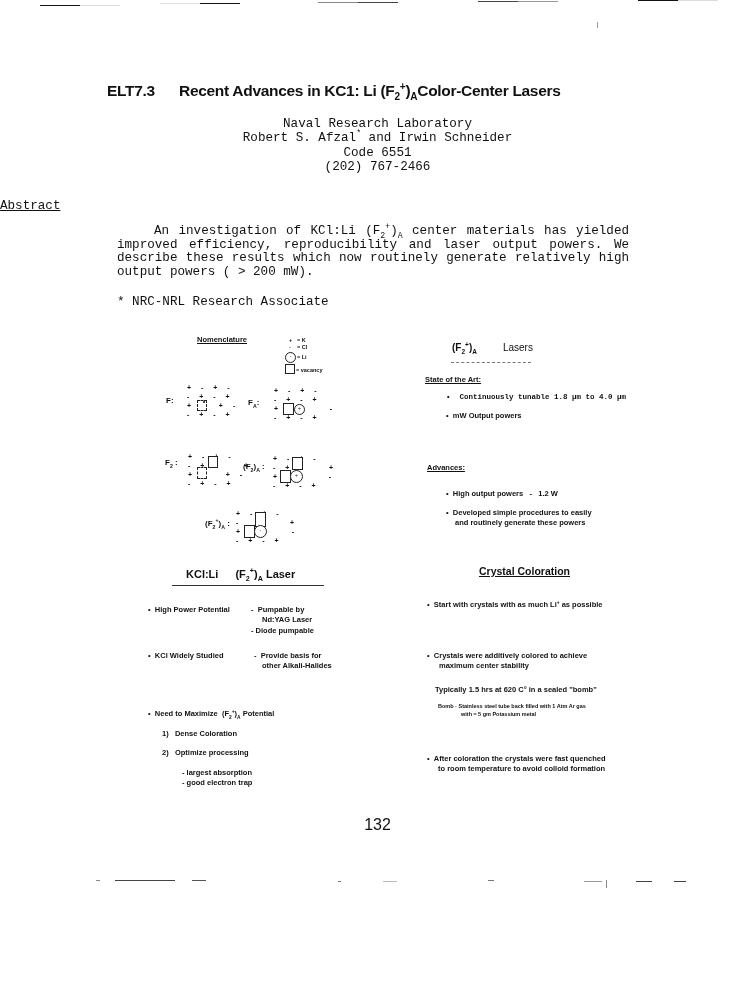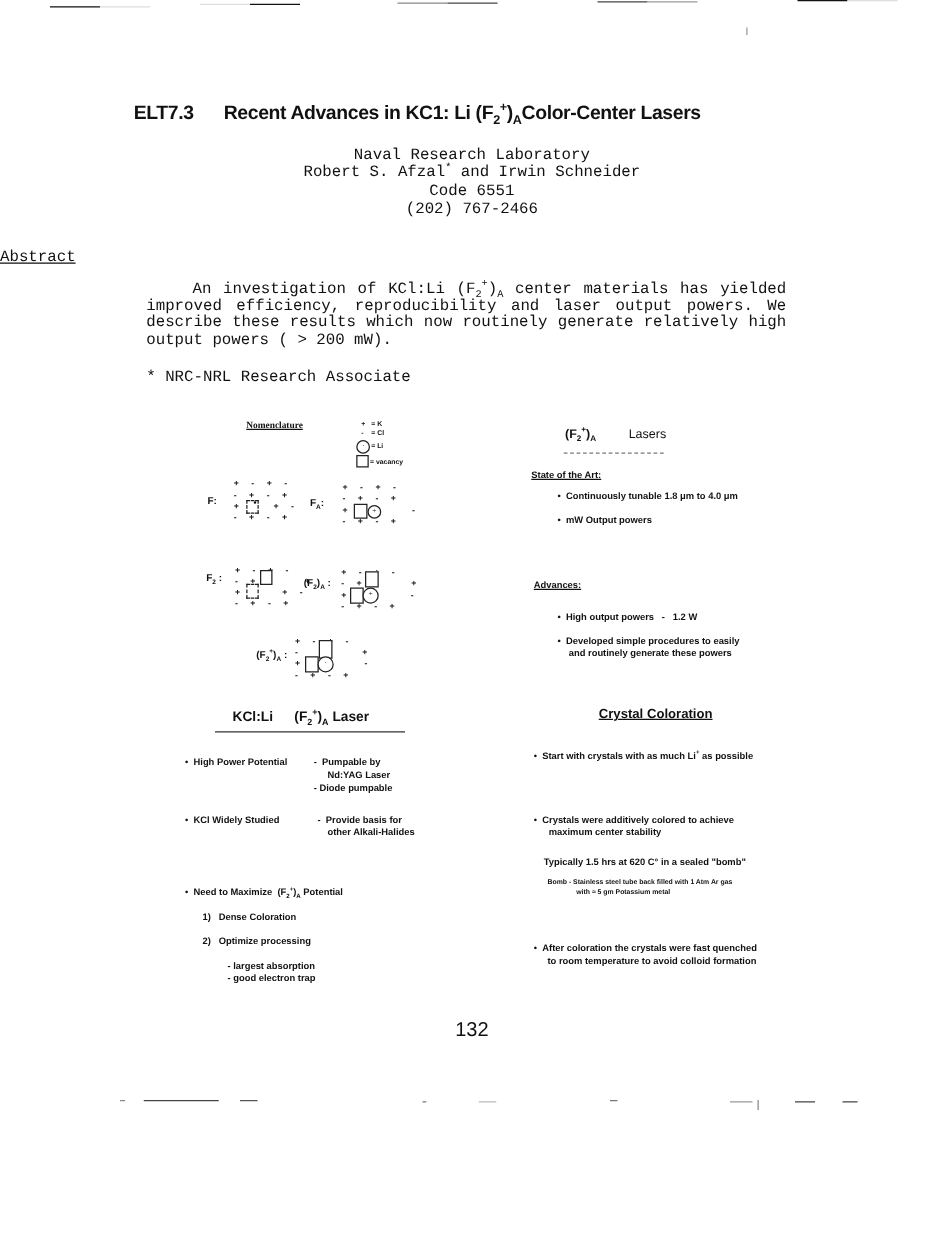--- a/index.html
+++ b/index.html
@@ -53,21 +53,21 @@
   <div><span>Robert S. Afzal</span><sup>*</sup><span> and Irwin Schneider</span></div>
   <div>Code 6551</div>
   <div>(202) 767-2466</div>
 </div>
 
 <div class="abs abstract-h mono">Abstract</div>
 <div class="abs abstract mono"><span class="indent"></span><span>An investigation of KCl:Li (F</span><sub>2</sub><sup>+</sup><span>)</span><sub>A</sub><span> center materials has yielded improved efficiency, reproducibility and laser output powers.  We describe these results which now routinely generate relatively high output powers ( &gt; 200 mW).</span></div>
 
 <div class="abs footnote mono"><span>*</span><span> NRC-NRL Research Associate</span></div>
 
-<div class="abs small sans u" style="left:197px;top:335px;font-family:Liberation Serif, serif;">Nomenclature</div>
+<div class="abs small sans u" style="left:197px;top:335px;">Nomenclature</div>
 
 <div class="abs tiny sans" style="left:289px;top:337px;line-height:7px;">
   <div><span style="display:inline-block;width:8px;">+</span><span>= K</span></div>
   <div><span style="display:inline-block;width:8px;">-</span><span>= Cl</span></div>
 </div>
 <div class="li" style="left:285px;top:352px;width:9px;height:9px;line-height:9px;">·</div>
 <div class="abs tiny sans" style="left:297px;top:354px;">= Li</div>
 <div class="vac" style="left:285px;top:364px;width:8px;height:8px;"></div>
 <div class="abs tiny sans" style="left:296px;top:367px;">= vacancy</div>
 
@@ -132,21 +132,21 @@
 <div class="bul" style="left:148px;top:709px;"><span>•</span>&nbsp;&nbsp;<span>Need to Maximize</span>&nbsp;&nbsp;<span>(F</span><sub>2</sub><sup>+</sup><span>)</span><sub>A</sub>&nbsp;<span>Potential</span></div>
 <div class="bul" style="left:162px;top:729px;white-space:pre;">1)   Dense Coloration</div>
 <div class="bul" style="left:162px;top:748px;white-space:pre;">2)   Optimize processing</div>
 <div class="bul" style="left:182px;top:768px;">- largest absorption</div>
 <div class="bul" style="left:182px;top:778px;">- good electron trap</div>
 
 <div class="abs sans" style="left:452px;top:342px;font-size:10px;font-weight:bold;white-space:nowrap;"><span>(F</span><sub>2</sub><sup>+</sup><span>)</span><sub>A</sub><span style="display:inline-block;width:26px;"></span><span style="font-weight:normal;">Lasers</span></div>
 <div class="abs" style="left:451px;top:362px;width:80px;height:1px;border-top:1px dashed #777;"></div>
 
 <div class="bul u" style="left:425px;top:375px;">State of the Art:</div>
-<div class="bul" style="left:446px;top:392px;">•&nbsp;&nbsp;<span>Continuously tunable  1.8 μm  to  4.0 μm</span></div>
+<div class="bul" style="left:446px;top:392px;font-family:Liberation Mono, monospace;">•&nbsp;&nbsp;<span>Continuously tunable  1.8 μm  to  4.0 μm</span></div>
 <div class="bul" style="left:446px;top:411px;">•&nbsp;&nbsp;<span>mW  Output powers</span></div>
 
 <div class="bul u" style="left:427px;top:463px;">Advances:</div>
 <div class="bul" style="left:446px;top:489px;white-space:pre;">•  <span>High output powers   -   1.2 W</span></div>
 <div class="bul" style="left:446px;top:508px;">•&nbsp;&nbsp;<span>Developed simple procedures to easily</span></div>
 <div class="bul" style="left:455px;top:518px;">and routinely generate these powers</div>
 
 <div class="abs sans u" style="left:479px;top:565px;font-size:10.5px;font-weight:bold;white-space:nowrap;">Crystal Coloration</div>
 
 <div class="bul" style="left:427px;top:600px;">•&nbsp;&nbsp;<span>Start with crystals with as much Li</span><sup>+</sup><span> as possible</span></div>

